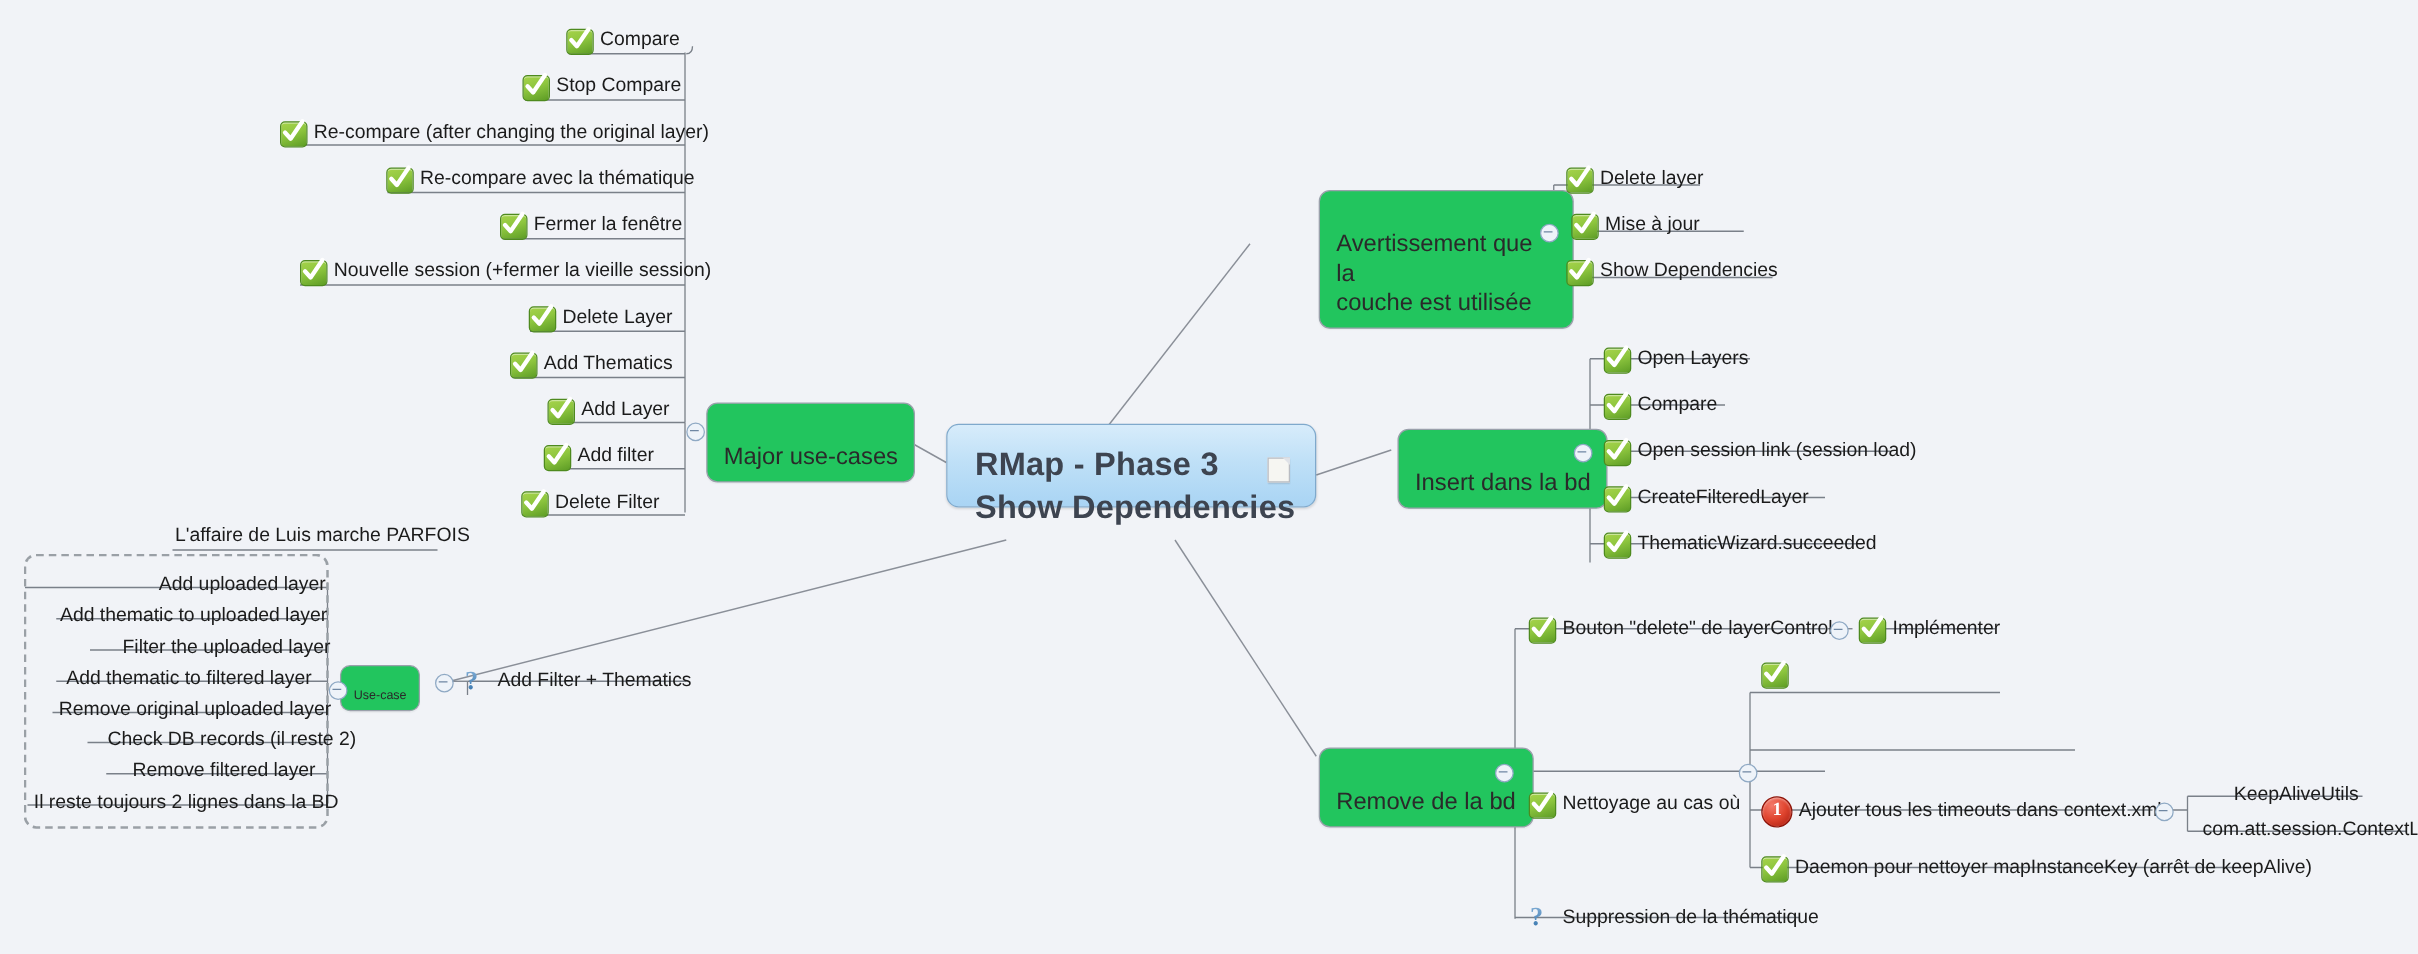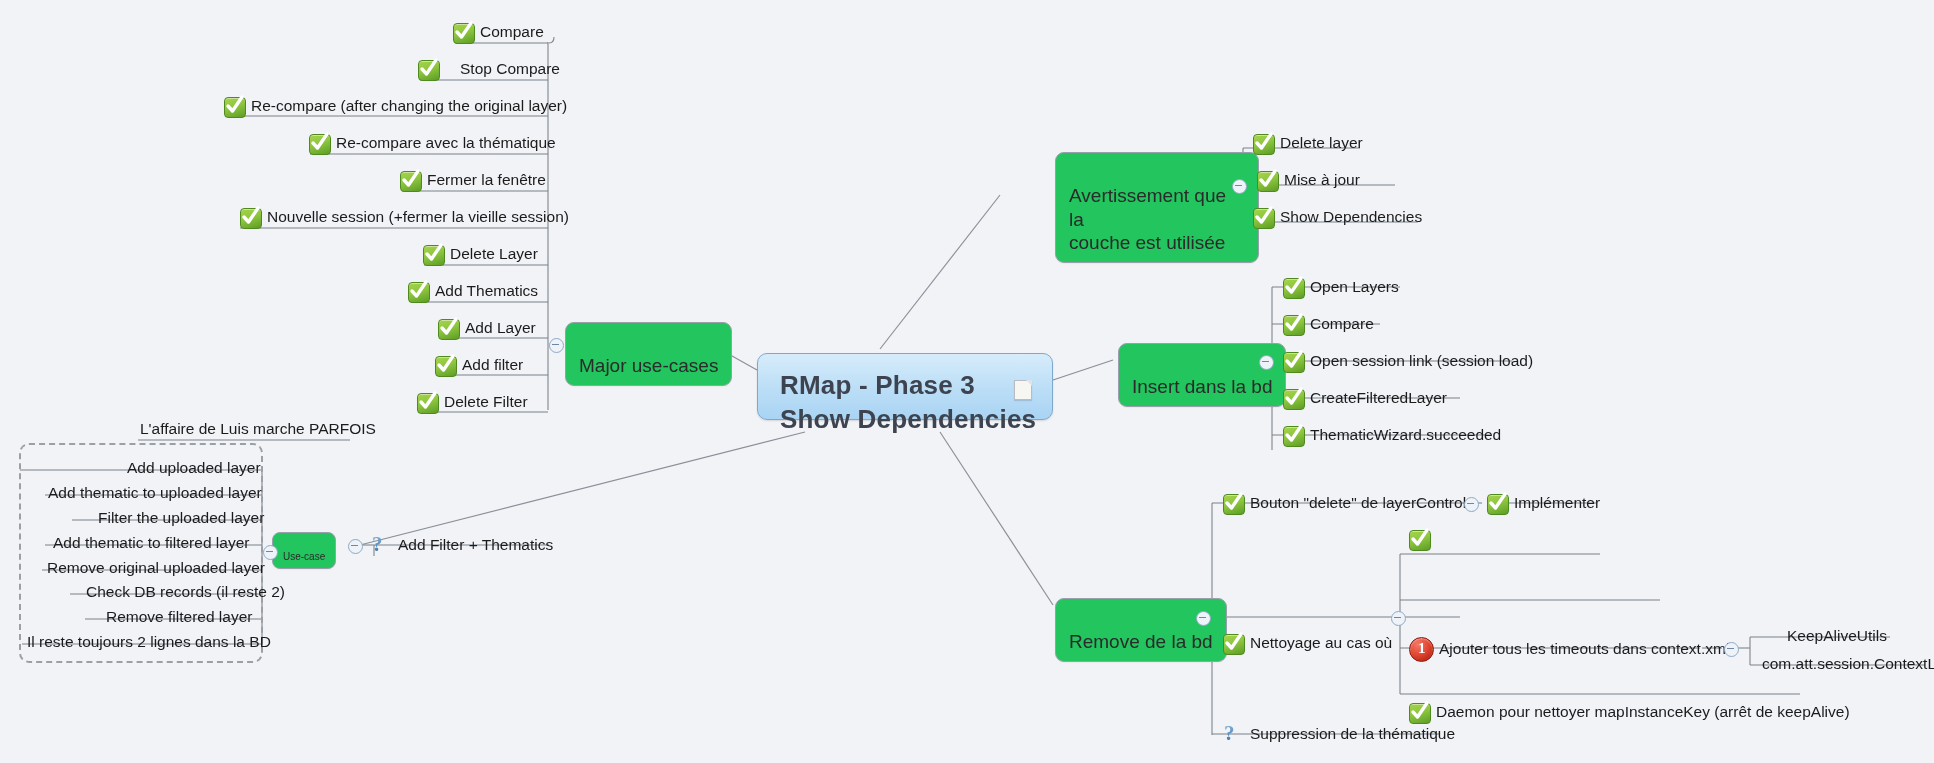--- a/index.html
+++ b/index.html
@@ -82,21 +82,21 @@
     color: #2a2a2a;
     white-space: pre-line;
     line-height: 1.25;
     box-shadow: 0 1px 1px rgba(0,0,0,.04);
   }
   .rnode.small { font-size: 10px; padding: 5px 10px; border-radius: 8px; }
 
   
   #root-node {
     position: absolute;
-    left: 757px; top: 353px;
+    left: 757px; top: 339px;
     width: 296px; height: 67px;
     box-sizing: border-box;
     border: 1px solid #7fa9cc;
     border-radius: 10px;
     background: linear-gradient(180deg,#d7ecfb 0%, #bfe0f7 45%, #a9d4f4 100%);
     box-shadow: 0 1px 2px rgba(0,0,0,.13);
   }
   #root-node .rtxt {
     position:absolute; left:22px; top:15px;
     font-size: 26px; font-weight: bold; color:#3d4450;
@@ -245,21 +245,21 @@
   <div class="leaf" style="left:452px; top:20px;">
     <span class="ico ico-check">
         <span class="body"></span>
       <svg width="23" height="23" viewBox="0 0 23 23">
           <path d="M5 12 L9.5 17 L19 3" stroke="#ffffff" stroke-width="3.4" fill="none" stroke-linecap="round" stroke-linejoin="round"></path>
         </svg>
       </span>
     <span class="lbl">Compare</span>
   </div>
 
-  <div class="leaf" style="left:417px; top:57px;gap:15px;">
+  <div class="leaf" style="left:417px; top:57px;">
     <span class="ico ico-check">
         <span class="body"></span>
       <svg width="23" height="23" viewBox="0 0 23 23">
           <path d="M5 12 L9.5 17 L19 3" stroke="#ffffff" stroke-width="3.4" fill="none" stroke-linecap="round" stroke-linejoin="round"></path>
         </svg>
       </span>
     <span class="lbl">Stop Compare</span>
   </div>
 
   <div class="leaf" style="left:223px; top:94px;">
@@ -528,21 +528,21 @@
       <span class="disc"></span>
         <span class="bang">1</span>
     </span>
     <span class="lbl">Ajouter tous les timeouts dans context.xml</span>
   </div>
   <div class="bubble" style="left:1724px; top:642px;"></div>
 
   <div class="plain" style="left:1787px; top:627px;">KeepAliveUtils</div>
   <div class="plain" style="left:1762px; top:655px;">com.att.session.ContextListener</div>
 
-  <div class="leaf" style="left:1408px; top:682px;margin-top:18px;">
+  <div class="leaf" style="left:1408px; top:682px;">
     <span class="ico ico-check">
         <span class="body"></span>
       <svg width="23" height="23" viewBox="0 0 23 23">
           <path d="M5 12 L9.5 17 L19 3" stroke="#ffffff" stroke-width="3.4" fill="none" stroke-linecap="round" stroke-linejoin="round"></path>
         </svg>
       </span>
     <span class="lbl">Daemon pour nettoyer mapInstanceKey (arrêt de keepAlive)</span>
   </div>
 
   <div class="leaf" style="left:1222px; top:721px;">

